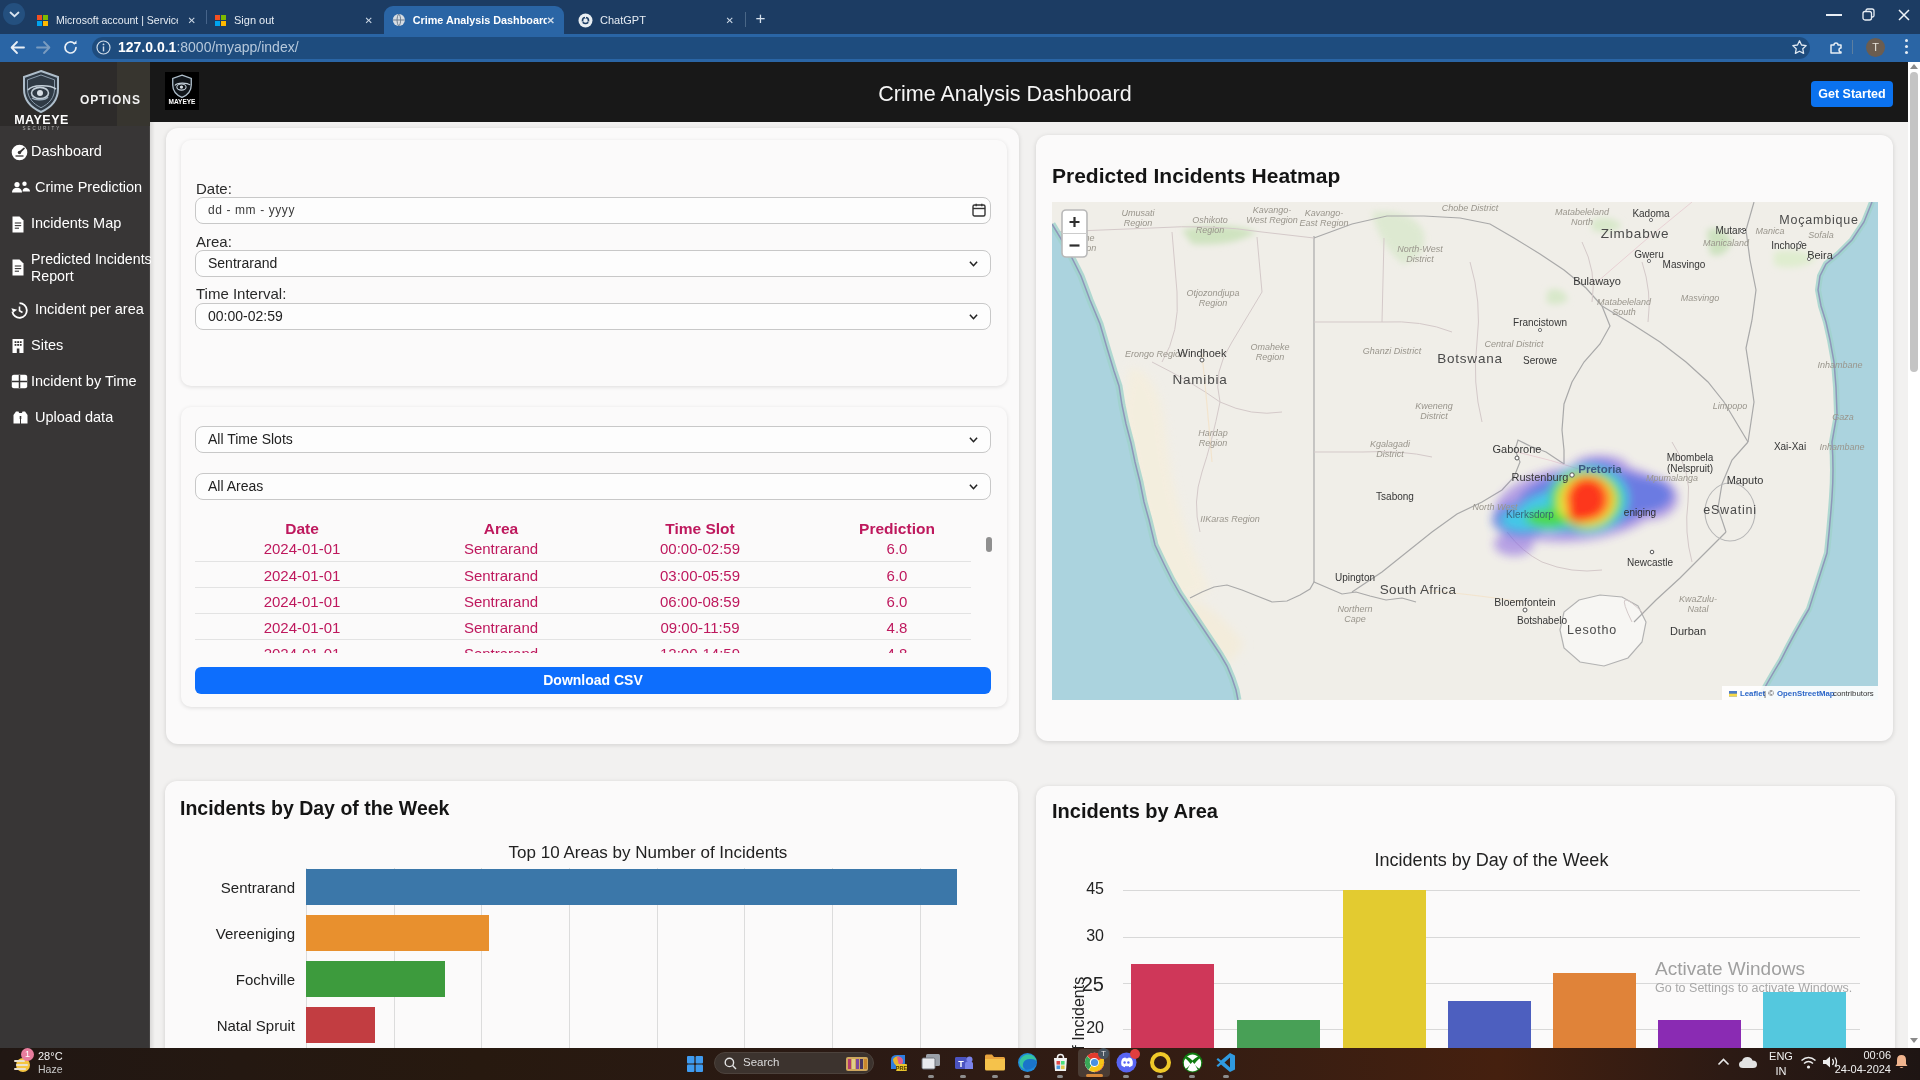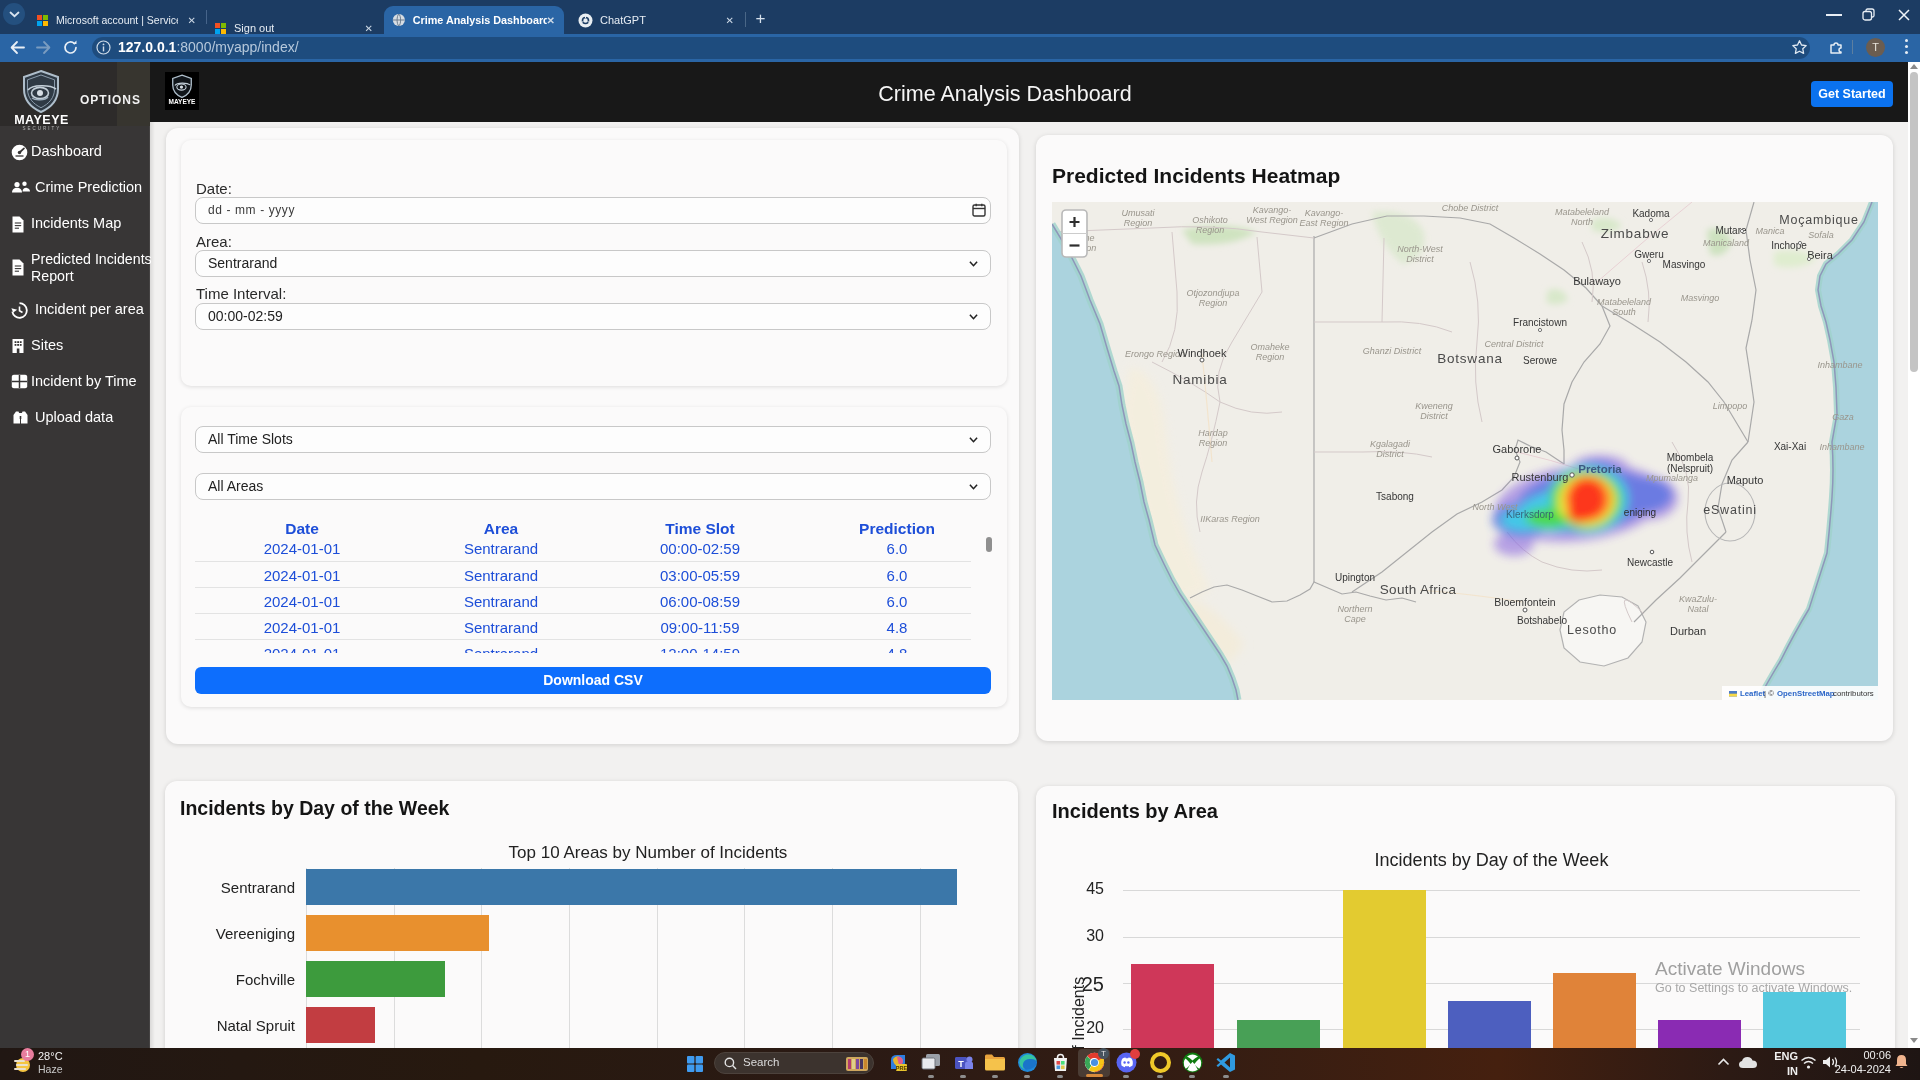--- a/index.html
+++ b/index.html
@@ -35,21 +35,21 @@
 
 
 .card { position:absolute; background:#fbfafa; border-radius:12px; box-shadow:0 1px 5px rgba(0,0,0,.14); }
 .inner { position:absolute; background:#fbfafa; border-radius:10px; box-shadow:0 1px 4px rgba(0,0,0,.12); }
 .lbl { position:absolute; font-size:15px; color:#2a2a2a; }
 .field { position:absolute; left:29px; width:796px; height:27px; background:#fdfdfd; border:1px solid #c8c8c8; border-radius:8px; font-size:14px; color:#222; line-height:25px; padding-left:12px; }
 .chev { position:absolute; right:12px; top:8px; width:9px; height:9px; }
 .btn { position:absolute; left:29px; width:796px; height:27px; background:#0d6efd; border-radius:6px; color:#fff; font-weight:bold; font-size:14px; text-align:center; line-height:27px; }
 
 
-.trow { position:absolute; left:14px; width:776px; height:27px; font-size:15px; color:#1d4ed8; }
+.trow { position:absolute; left:14px; width:776px; height:27px; font-size:15px; color:#be185d; }
 .trow div { position:absolute; top:0; width:200px; text-align:center; line-height:27px; }
 .c1{left:7px;} .c2{left:206px;} .c3{left:405px;} .c4{left:602px;}
 
 
 .gv { position:absolute; width:1px; background:#dcdcdc; }
 .gh { position:absolute; height:1px; background:#d8d8d8; }
 .bar { position:absolute; }
 
 
 #taskbar { position:absolute; left:0; top:1048px; width:1920px; height:32px;
@@ -77,21 +77,21 @@
       <i></i>
       <i></i>
       <i></i>
       <i></i>
     </span>
   <span style="margin-left:8px;white-space:nowrap;overflow:hidden;width:122px;font-size:10.5px;">Microsoft account | Services &amp;</span>
   <span class="tabx" style="margin-right:8px;">✕</span>
 </div>
 <div class="abs" style="left:206px;top:10px;width:1px;height:14px;background:#46648a;"></div>
 
-<div class="tab" style="left:208px;width:173px;align-items:flex-end;">
+<div class="tab" style="left:208px;width:173px;">
   <span class="msq" style="margin-left:7px;">
       <i></i>
       <i></i>
       <i></i>
       <i></i>
     </span>
   <span style="margin-left:8px;white-space:nowrap;overflow:hidden;">Sign out</span>
   <span class="tabx" style="margin-right:8px;">✕</span>
 </div>
 
@@ -753,21 +753,21 @@
 <div class="abs" style="left:1157px;top:1075px;width:6px;height:2.5px;border-radius:2px;background:#8d8d8d;"></div>
 <div class="abs" style="left:1189px;top:1075px;width:6px;height:2.5px;border-radius:2px;background:#8d8d8d;"></div>
 <div class="abs" style="left:1223px;top:1075px;width:6px;height:2.5px;border-radius:2px;background:#8d8d8d;"></div>
 
 <svg class="abs" style="left:1717px;top:1058px;" width="13" height="8" viewBox="0 0 13 8">
     <path d="M1.5 6.5 L6.5 1.5 L11.5 6.5" stroke="#e8e8e8" stroke-width="1.6" fill="none"></path>
   </svg>
 <svg class="abs" style="left:1738px;top:1056px;" width="20" height="13" viewBox="0 0 20 13">
     <path d="M5 12 Q1 12 1 8.5 Q1 5.5 4 5 Q5 1 9.5 1 Q13.5 1 14.5 4.5 Q19 4.5 19 8.5 Q19 12 15 12 Z" fill="#e3e3e3"></path>
   </svg>
-<div class="abs" style="left:1764px;top:1049px;width:34px;text-align:right;color:#f0f0f0;font-size:11px;font-weight:bold;line-height:15px;">ENG<br>IN</div>
+<div class="abs" style="left:1764px;top:1049px;width:34px;text-align:center;color:#f0f0f0;font-size:11px;font-weight:normal;line-height:15px;">ENG<br>IN</div>
 <svg class="abs" style="left:1800px;top:1056px;" width="17" height="13" viewBox="0 0 17 13">
     <g fill="none" stroke="#ededed" stroke-width="1.5">
       <path d="M1.5 4.5 Q8.5 -1.5 15.5 4.5"></path>
       <path d="M4 7.5 Q8.5 3.5 13 7.5"></path>
     </g>
     <circle cx="8.5" cy="11" r="1.6" fill="#ededed"></circle>
   </svg>
 <svg class="abs" style="left:1822px;top:1055px;" width="17" height="14" viewBox="0 0 17 14">
     <path d="M1 5 L4 5 L8 1.5 L8 12.5 L4 9 L1 9 Z" fill="#ededed"></path>
     <path d="M10.5 4 Q12.5 7 10.5 10 M13 2.5 Q16 7 13 11.5" stroke="#ededed" stroke-width="1.3" fill="none"></path>

